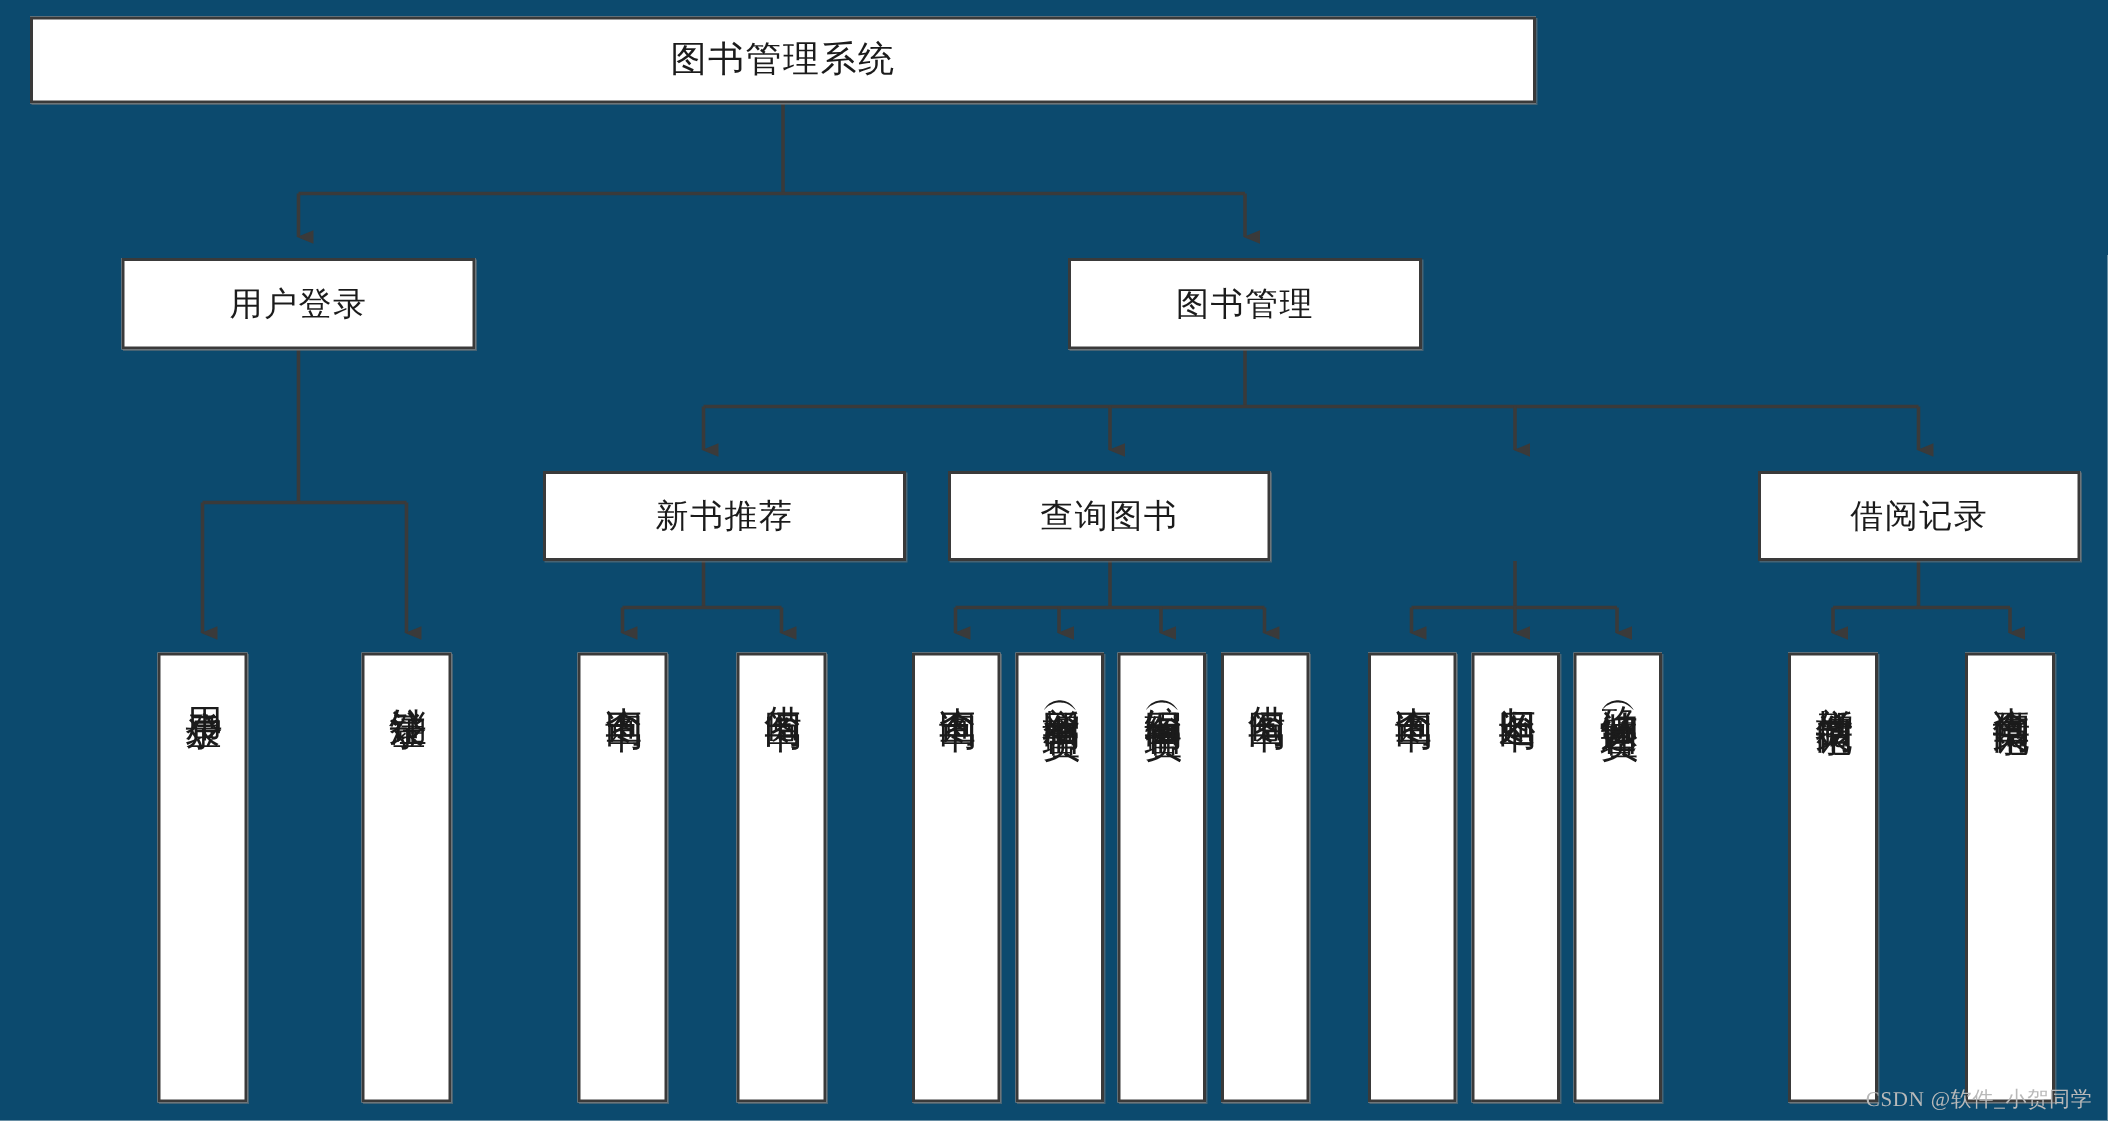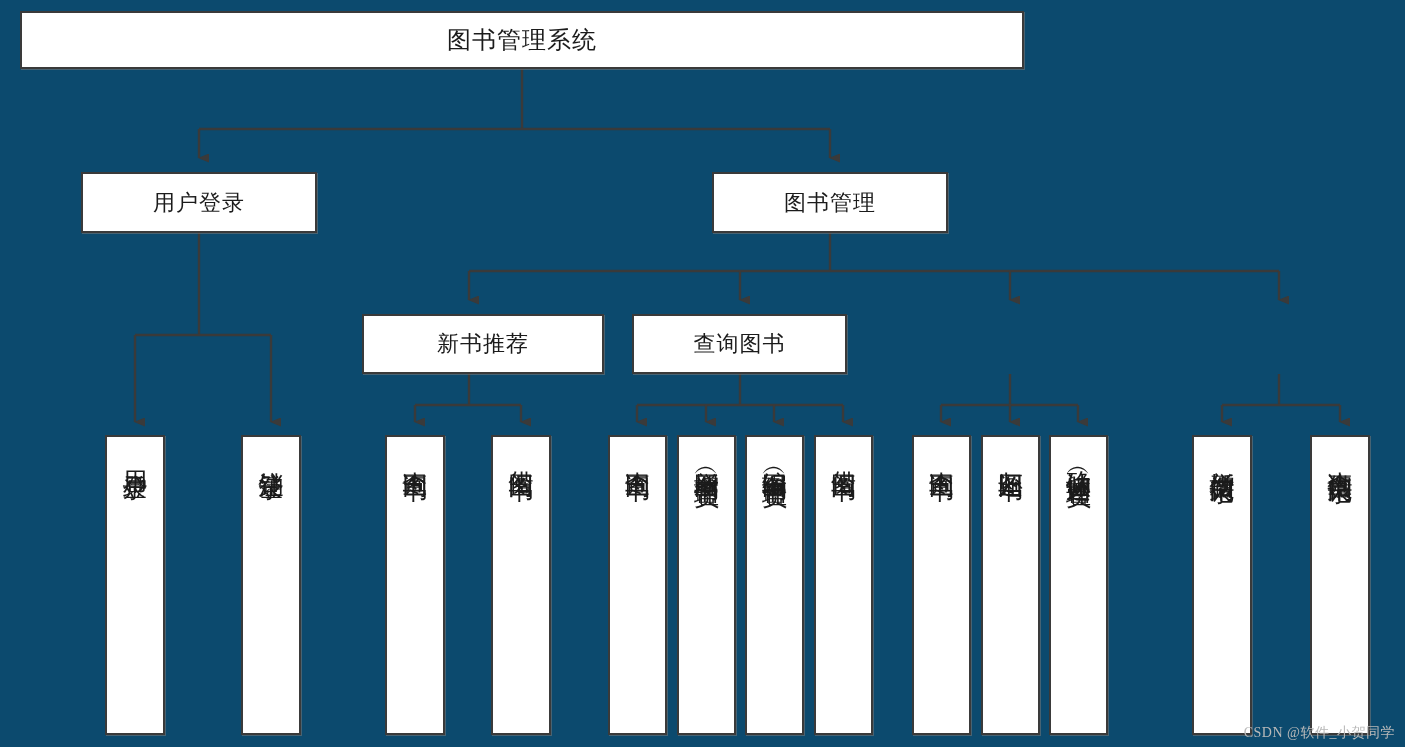--- a/index.html
+++ b/index.html
@@ -120,20 +120,23 @@
   <div class="node horiz" style="left:712px;top:172px;width:236px;height:61px;">
     <span>图书管理</span>
   </div>
 
   <div class="node horiz" style="left:362px;top:314px;width:242px;height:60px;">
     <span>新书推荐</span>
   </div>
   <div class="node horiz" style="left:632px;top:314px;width:215px;height:60px;">
     <span>查询图书</span>
   </div>
+  <div class="node horiz" style="left:1172px;top:314px;width:215px;height:60px;">
+    <span>借阅记录</span>
+  </div>
 
   <div class="node vert" style="left:105px;top:435px;width:60px;height:300px;">
     <span class="vtext">用户登录</span>
   </div>
   <div class="node vert" style="left:241px;top:435px;width:60px;height:300px;">
     <span class="vtext">注销登录</span>
   </div>
 
   <div class="node vert" style="left:385px;top:435px;width:60px;height:300px;">
     <span class="vtext">查询图书</span>

